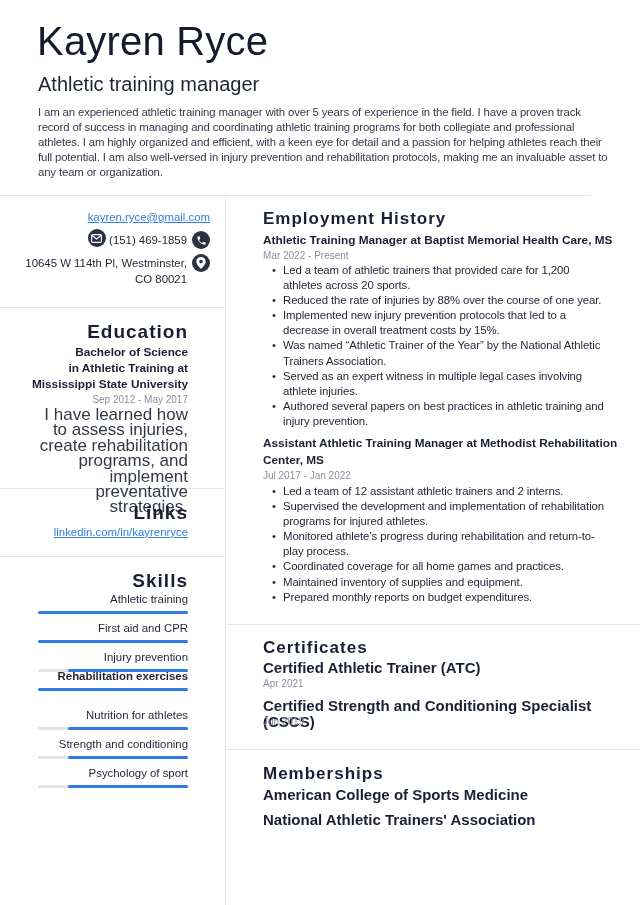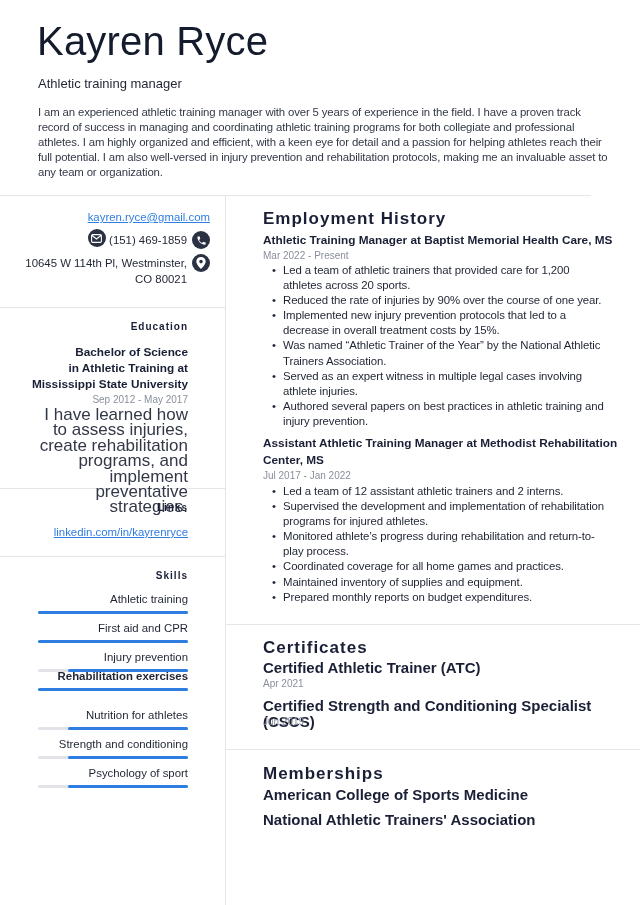--- a/index.html
+++ b/index.html
@@ -1,35 +1,35 @@
 <!DOCTYPE html>
 <html><head>
   <meta charset="utf-8">
   <style>
     * { box-sizing: border-box; margin: 0; padding: 0; }
     html, body { width: 640px; height: 905px; background: #ffffff; overflow: hidden; }
     body { font-family: "Liberation Sans", "DejaVu Sans", sans-serif; color: #1a1f36; position: relative; }
 
     .header { position: absolute; left: 0; top: 0; width: 591px; height: 196px; border-bottom: 1px solid #e4e6ec; }
     .name { position: absolute; left: 37px; top: 16px; font-size: 40px; line-height: 50px; color: #141b2d; letter-spacing: 0.2px; font-weight: normal; }
-    .job-title { position: absolute; left: 38px; top: 73px; font-size: 13px; line-height: 22px; color: #1f2433; }
+    .job-title { position: absolute; left: 38px; top: 73px; font-size: 20px; line-height: 22px; color: #1f2433; }
     .summary { position: absolute; left: 38px; top: 105px; width: 570px; font-size: 11.4px; line-height: 15.1px; color: #333847; letter-spacing: -0.15px; }
 
     .vdivider { position: absolute; left: 225px; top: 196px; width: 1px; height: 709px; background: #e4e6ec; }
 
     
     .left-sec { position: absolute; left: 0; width: 225px; border-bottom: 1px solid #e4e6ec; }
     .right-text { position: absolute; right: 37px; text-align: right; }
     .contact-row { position: absolute; right: 15px; display: flex; align-items: flex-start; gap: 5px; }
     .contact-text { font-size: 11.4px; line-height: 16px; color: #1f2433; text-align: right; }
     .contact-link { color: #2f7de1; text-decoration: underline; }
     .ic { width: 18px; height: 18px; border-radius: 50%; background: #2a3142; display: flex; align-items: center; justify-content: center; flex-shrink: 0; margin-top: -1px; }
     .ic svg { display: block; }
 
-    .sec-title-left { font-size: 10px; font-weight: bold; letter-spacing: 1px; color: #1a1f36; text-align: center; }
+    .sec-title-left { font-size: 19px; font-weight: bold; letter-spacing: 1px; color: #1a1f36; text-align: center; }
     .edu-degree { font-size: 11.8px; line-height: 16px; font-weight: bold; color: #1a1f36; text-align: right; }
     .date { font-size: 10px; line-height: 14px; color: #8a8f9c; }
     .edu-desc { font-size: 17px; line-height: 15.4px; color: #333847; text-align: right; }
 
     .skill { position: absolute; left: 38px; width: 150px; }
     .skill-label { font-size: 11.4px; line-height: 15px; color: #1f2433; text-align: right; }
     .skill-track { position: relative; margin-top: 4px; height: 3px; background: #e2e3e8; border-radius: 2px; }
     .skill-fill { position: absolute; right: 0; top: 0; height: 3px; background: #2f7de1; border-radius: 2px; }
 
     
@@ -146,21 +146,21 @@
   </div>
 </div>
 
 <div class="right-sec" style="top:196px;height:429px;">
   <div class="sec-title-right" style="top:13px;">Employment History</div>
 
   <div class="job-head" style="top:36px;">Athletic Training Manager at Baptist Memorial Health Care, MS</div>
   <div class="date" style="position:absolute;left:37px;top:53px;">Mar 2022 - Present</div>
   <ul class="bullets" style="top:67px;">
     <li>Led a team of athletic trainers that provided care for 1,200 athletes across 20 sports.</li>
-    <li>Reduced the rate of injuries by 90% over the course of one year.</li>
+    <li>Reduced the rate of injuries by 88% over the course of one year.</li>
     <li>Implemented new injury prevention protocols that led to a decrease in overall treatment costs by 15%.</li>
     <li>Was named “Athletic Trainer of the Year” by the National Athletic Trainers Association.</li>
     <li>Served as an expert witness in multiple legal cases involving athlete injuries.</li>
     <li>Authored several papers on best practices in athletic training and injury prevention.</li>
   </ul>
 
   <div class="job-head" style="top:239px;">Assistant Athletic Training Manager at Methodist Rehabilitation Center, MS</div>
   <div class="date" style="position:absolute;left:37px;top:273px;">Jul 2017 - Jan 2022</div>
   <ul class="bullets" style="top:288px;">
     <li>Led a team of 12 assistant athletic trainers and 2 interns.</li>

